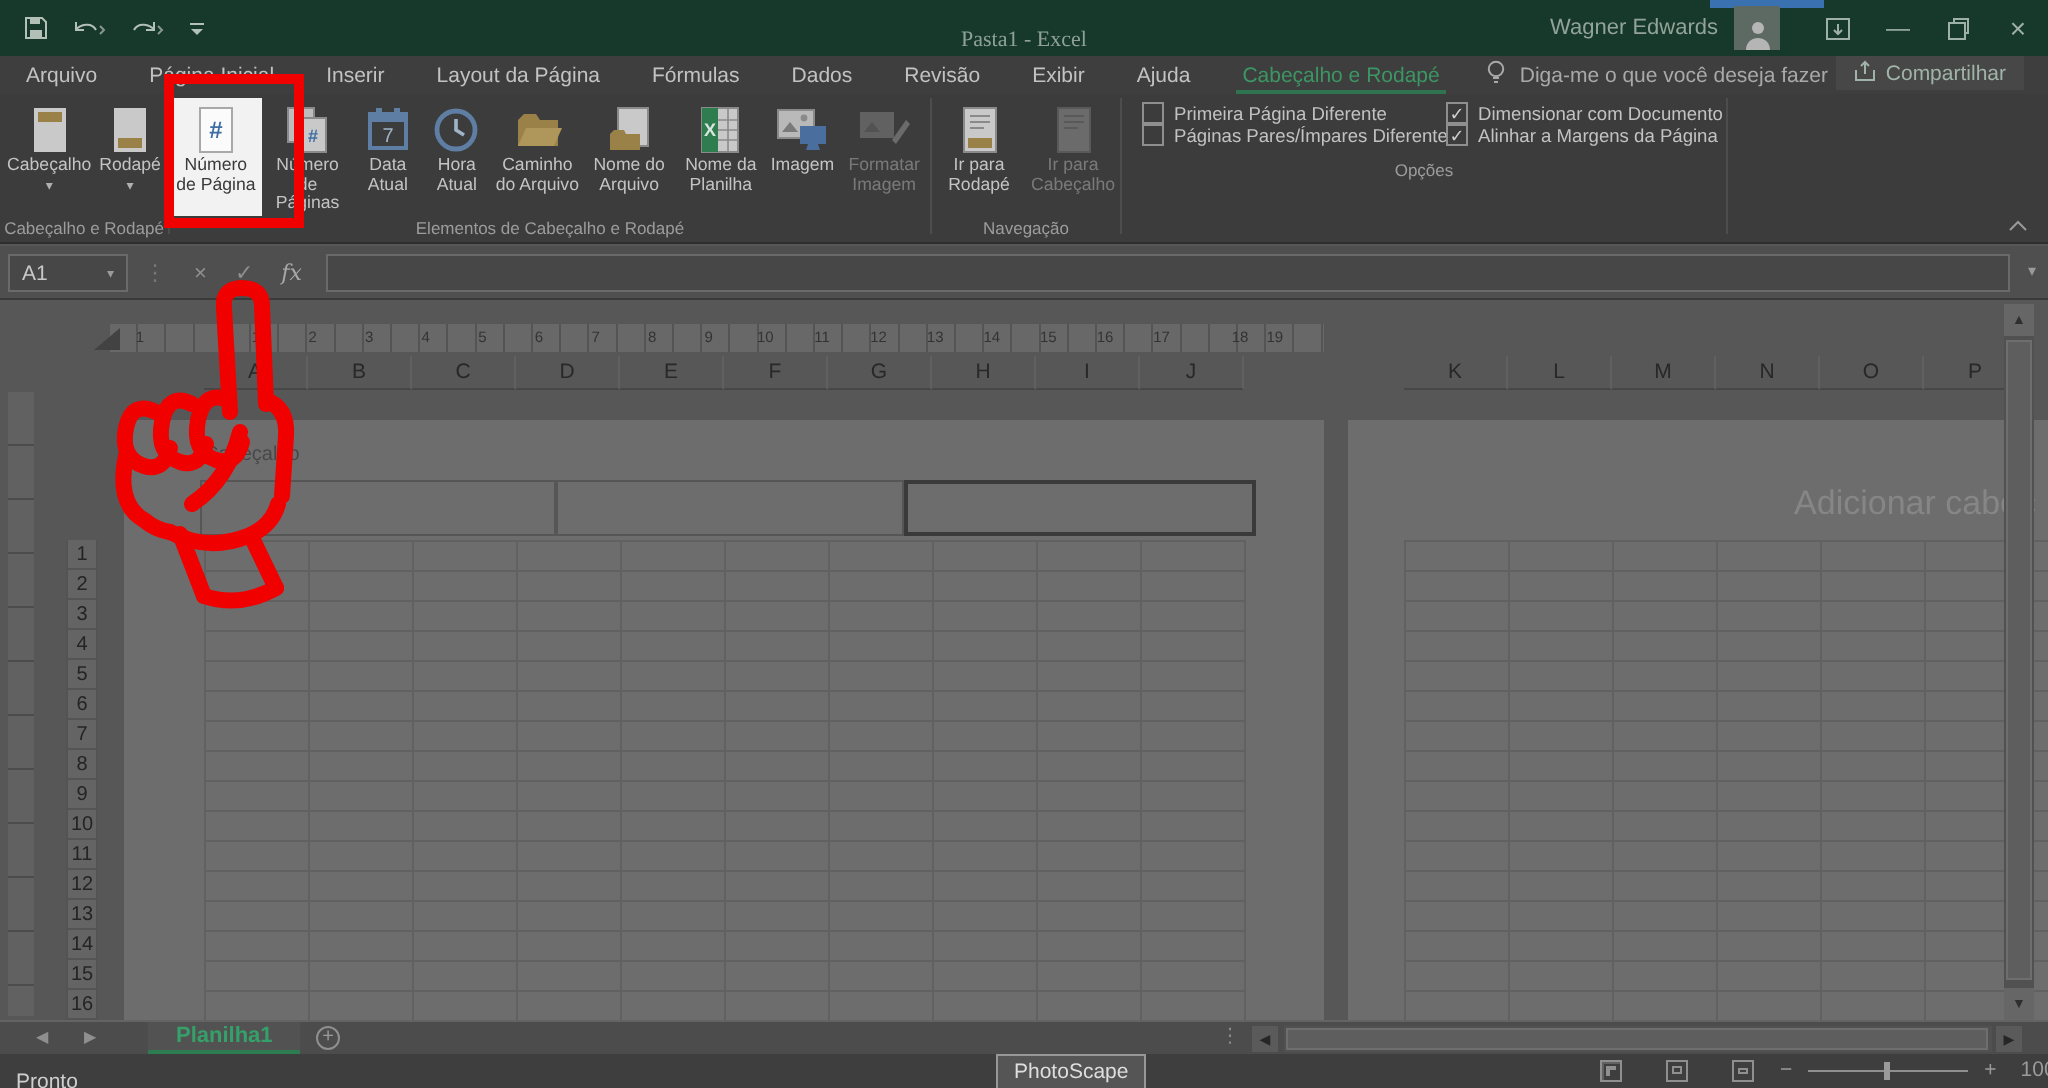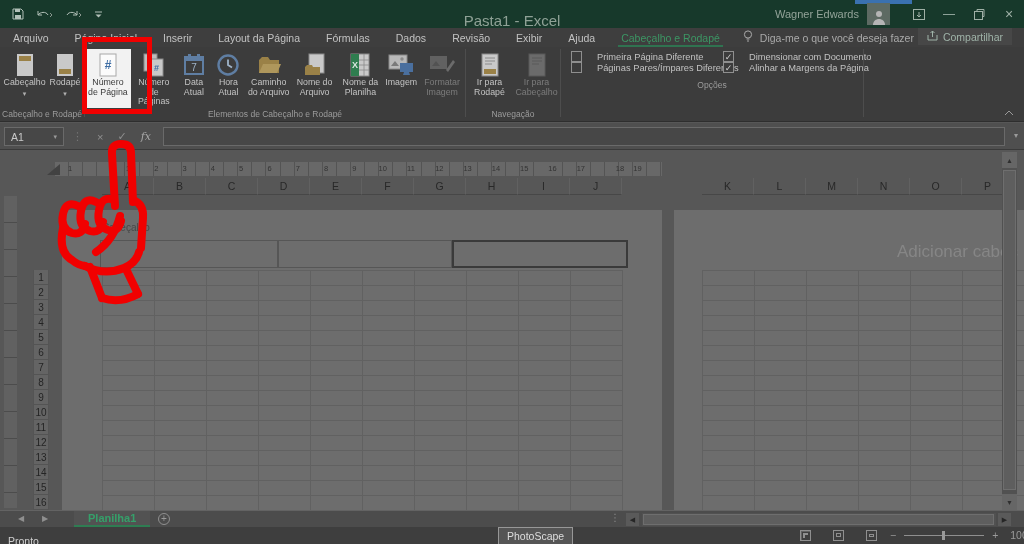--- a/index.html
+++ b/index.html
@@ -3,21 +3,21 @@
 <meta charset="utf-8">
 <style>
   html,body{margin:0;padding:0;background:#2b2b2b;font-family:"Liberation Sans",sans-serif;}
   #app{position:relative;width:1024px;height:544px;overflow:hidden;background:#575757;-webkit-font-smoothing:antialiased;}
   #app *{box-sizing:border-box;}
 
   
   #titlebar{position:absolute;left:0;top:0;width:1024px;height:28px;background:#17392b;color:#97a69d;font-size:11px;}
   .qat{position:absolute;top:0;height:28px;display:flex;align-items:center;gap:12px;left:12px;}
   .qat svg{display:block;}
-  .winttl{position:absolute;top:0;left:0;width:1024px;height:40px;display:flex;align-items:center;justify-content:center;color:#8fa196;font-size:15px;pointer-events:none;}
+  .winttl{position:absolute;top:0;left:0;width:1024px;height:40px;display:flex;align-items:center;justify-content:center;color:#8fa196;font-size:11px;pointer-events:none;font-family:Liberation Serif, serif;}
   .userarea{position:absolute;right:0;top:0;height:28px;display:flex;align-items:center;}
   .username{color:#93a399;font-size:11px;margin-right:8px;}
   .avatar{width:23px;height:22px;background:#5d6a63;display:flex;align-items:flex-end;justify-content:center;overflow:hidden;margin-right:14px;}
   .winbtn{width:30px;height:28px;display:flex;align-items:center;justify-content:center;color:#9fb0a6;font-size:12px;}
   .bluestrip{position:absolute;left:855px;top:0;width:57px;height:4px;background:#3a71b0;}
 
   
   #tabrow{position:absolute;left:0;top:28px;width:1024px;height:19px;background:#3e3e3e;display:flex;font-size:10.5px;color:#c2c2c2;}
   .tab{padding:0 13px;height:19px;display:flex;align-items:center;position:relative;white-space:nowrap;}
   .tab.active span{color:#3c9664;}
@@ -31,21 +31,21 @@
   .rgroup .gcontent{height:61px;display:flex;align-items:stretch;justify-content:center;padding-top:2px;}
   .rgroup .glabel{height:14px;text-align:center;font-size:8.5px;color:#9c9c9c;line-height:13px;white-space:nowrap;overflow:hidden;}
   .gsep{width:1px;height:68px;background:#4d4d4d;margin-top:2px;flex:0 0 auto;}
   .rbtn{display:flex;flex-direction:column;align-items:center;padding:2px 2px 0;color:#c4c4c4;font-size:8.8px;line-height:9.5px;text-align:center;}
   .rbtn .ric{height:27px;display:flex;align-items:center;justify-content:center;}
   .rbtn .rlbl{max-width:56px;}
   .rbtn .chev{font-size:7px;color:#b0b0b0;margin-top:1px;}
   .rbtn.hl{background:#f2f2f2;color:#3a3a3a;}
   .rbtn.dis{opacity:.45;}
   .opts{display:grid;grid-template-rows:repeat(2,1fr);grid-auto-flow:column;grid-template-columns:152px 150px;align-items:center;padding:4px 0 6px 10px;}
-  .opt{display:flex;align-items:center;gap:15px;font-size:9.3px;color:#c2c2c2;white-space:nowrap;}
+  .opt{display:flex;align-items:center;gap:5px;font-size:9.3px;color:#c2c2c2;white-space:nowrap;}
   .opt .cb{width:11px;height:11px;border:1px solid #8f8f8f;background:#3c3c3c;display:flex;align-items:center;justify-content:center;font-size:9px;color:#cfcfcf;flex:0 0 auto;}
   #collapse{position:absolute;right:10px;top:108px;color:#9a9a9a;font-size:9px;}
 
   
   #formulabar{position:absolute;left:0;top:123px;width:1024px;height:27px;background:#4f4f4f;border-bottom:1px solid #3a3a3a;}
   #namebox{position:absolute;left:4px;top:4px;width:60px;height:19px;background:#474747;border:1px solid #6a6a6a;color:#c9c9c9;font-size:10.5px;display:flex;align-items:center;padding:0 6px;gap:12px;}
   #namebox .dd{margin-left:auto;font-size:7px;color:#9a9a9a;}
   .fbtns{position:absolute;left:72px;top:4px;height:19px;display:flex;align-items:center;gap:14px;color:#8f8f8f;font-size:11px;}
   .fbtns .vdots{color:#777;}
   .fx{font-family:"DejaVu Serif",serif;font-style:italic;color:#a8a8a8;font-size:11px;}

